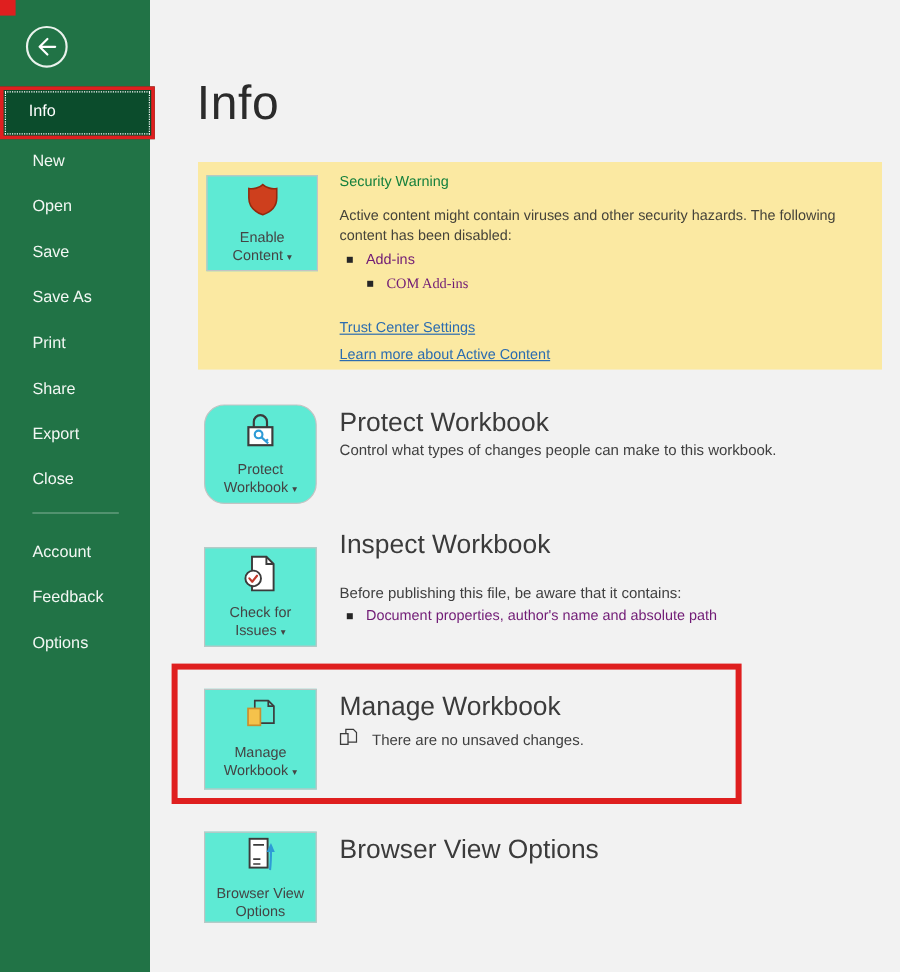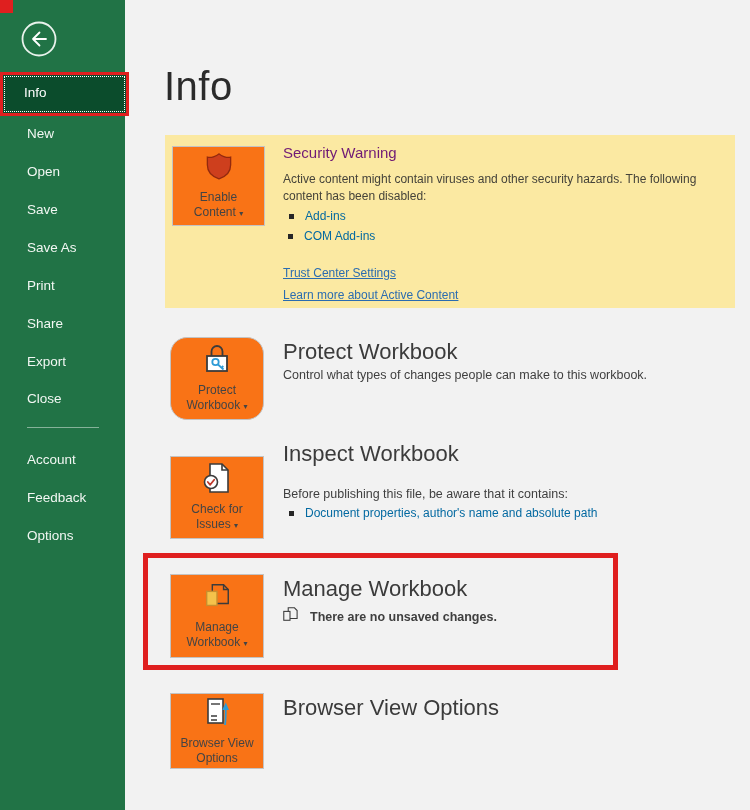--- a/index.html
+++ b/index.html
@@ -21,30 +21,30 @@
                     border:1px dotted #ffffff; pointer-events:none; }
   .info-highlight .label { position:absolute; left:21px; top:0; height:36px; line-height:36px;
                     color:#ffffff; font-size:13.5px; }
 
   
   .page-title { position:absolute; left:164px; top:64px; font-size:40px; font-weight:300;
                 color:#2b2b2b; letter-spacing:0.5px; }
 
   .warn-box { position:absolute; left:165px; top:135px; width:570px; height:173px; background:var(--warning_bg); }
 
-  .cmd-btn { position:absolute; background:#f97316; border:1px solid var(--button_border);
+  .cmd-btn { position:absolute; background:#5eead4; border:1px solid var(--button_border);
              display:flex; flex-direction:column; align-items:center; justify-content:center;
              text-align:center; cursor:pointer; }
   .cmd-btn .lbl { font-size:12px; color:#444; line-height:15px; }
   .cmd-btn .ic { margin-bottom:4px; }
   .caret { font-size:8px; color:#444; }
 
-  .warn-heading { position:absolute; left:283px; top:144px; font-size:15px; color:#701a75; }
+  .warn-heading { position:absolute; left:283px; top:144px; font-size:12px; color:#15803d; }
   .warn-line { position:absolute; left:283px; white-space:nowrap; font-size:12px; color:#42402f; color:#45433a; }
-  .bullet-row { position:absolute; display:flex; align-items:center; font-size:12px; color:#0369a1; }
+  .bullet-row { position:absolute; display:flex; align-items:center; font-size:12px; color:#701a75; }
   .bullet-sq { width:5px; height:5px; background:#262626; margin-right:11px; flex:none; }
   .link { position:absolute; left:283px; font-size:12px; color:var(--link_blue);
           text-decoration:underline; white-space:nowrap; cursor:pointer; }
 
   .sec-heading { position:absolute; left:283px; font-size:22px; font-weight:400; color:var(--text_dark); }
   .sec-desc { position:absolute; left:283px; font-size:12.5px; color:#3f3f3f; white-space:nowrap; }
 
   .manage-outline { position:absolute; left:143px; top:553px; width:475px; height:117px;
                     border:5px solid var(--annotation_red); z-index:4; }
   .status-row { position:absolute; left:282px; top:606px; display:flex; align-items:center; }
@@ -104,21 +104,21 @@
   </div>
 
   <div class="warn-heading">Security Warning</div>
   <div class="warn-line" style="top:172px">Active content might contain viruses and other security hazards. The following</div>
   <div class="warn-line" style="top:189px">content has been disabled:</div>
 
   <div class="bullet-row" style="left:289px; top:209px;">
     <span class="bullet-sq"></span>
     <span>Add-ins</span>
   </div>
-  <div class="bullet-row" style="left:288px; top:229px;">
+  <div class="bullet-row" style="left:306px; top:229px;font-family:Liberation Serif, serif;">
     <span class="bullet-sq"></span>
     <span>COM Add-ins</span>
   </div>
 
   <div class="link" style="top:266px">Trust Center Settings</div>
   <div class="link" style="top:288px">Learn more about Active Content</div>
 
   <div class="cmd-btn" style="left:170px; top:337px; width:94px; height:83px;border-radius:17px;">
     <span class="ic">
       <svg width="30" height="32" viewBox="0 0 30 32">
@@ -160,21 +160,21 @@
       <svg width="30" height="30" viewBox="0 0 32 32">
         <path d="M11 3 h12 l5 5 v15 h-17 Z" fill="none" stroke="#3b3b3b" stroke-width="1.5"></path>
         <path d="M23 3 v5 h5" fill="none" stroke="#3b3b3b" stroke-width="1.5"></path>
         <rect x="5" y="10" width="11" height="15" fill="#f5c24b" stroke="#c98e2e" stroke-width="1.5"></rect>
       </svg>
     </span>
     <span class="lbl"><span>Manage</span></span>
     <span class="lbl"><span>Workbook</span> <span class="caret">▾</span></span>
   </div>
   <div class="sec-heading" style="top:576px; z-index:5;">Manage Workbook</div>
-  <div class="status-row" style="z-index:5;font-weight:bold;">
+  <div class="status-row" style="z-index:5;">
     <span>
       <svg width="16" height="17" viewBox="0 0 18 19">
         <path d="M7 2 h7 l3 3 v9 h-10 Z" fill="none" stroke="#3b3b3b" stroke-width="1.2"></path>
         <rect x="2" y="6" width="7" height="10" fill="#f2f2f2" stroke="#3b3b3b" stroke-width="1.2"></rect>
       </svg>
     </span>
     <span class="txt">There are no unsaved changes.</span>
   </div>
 
   <div class="cmd-btn" style="left:170px; top:693px; width:94px; height:76px;">

